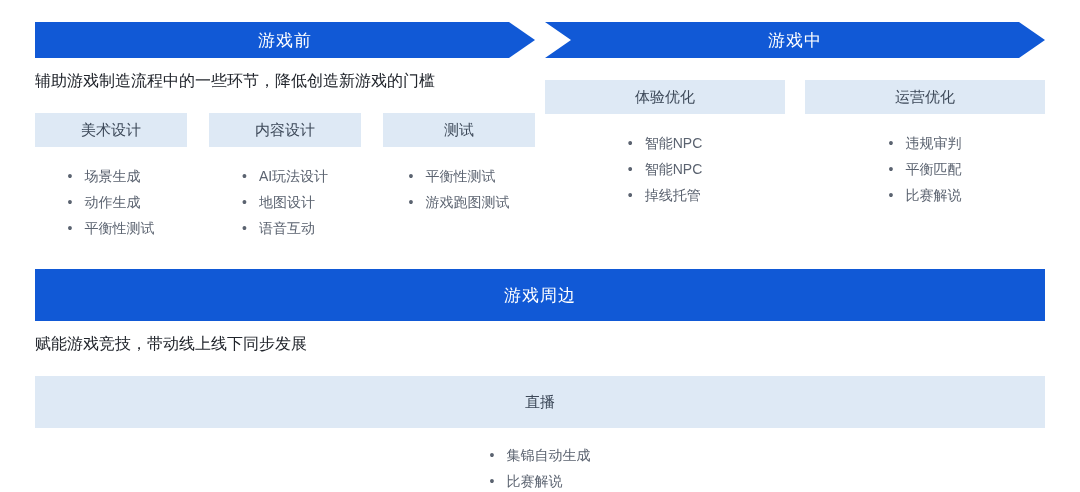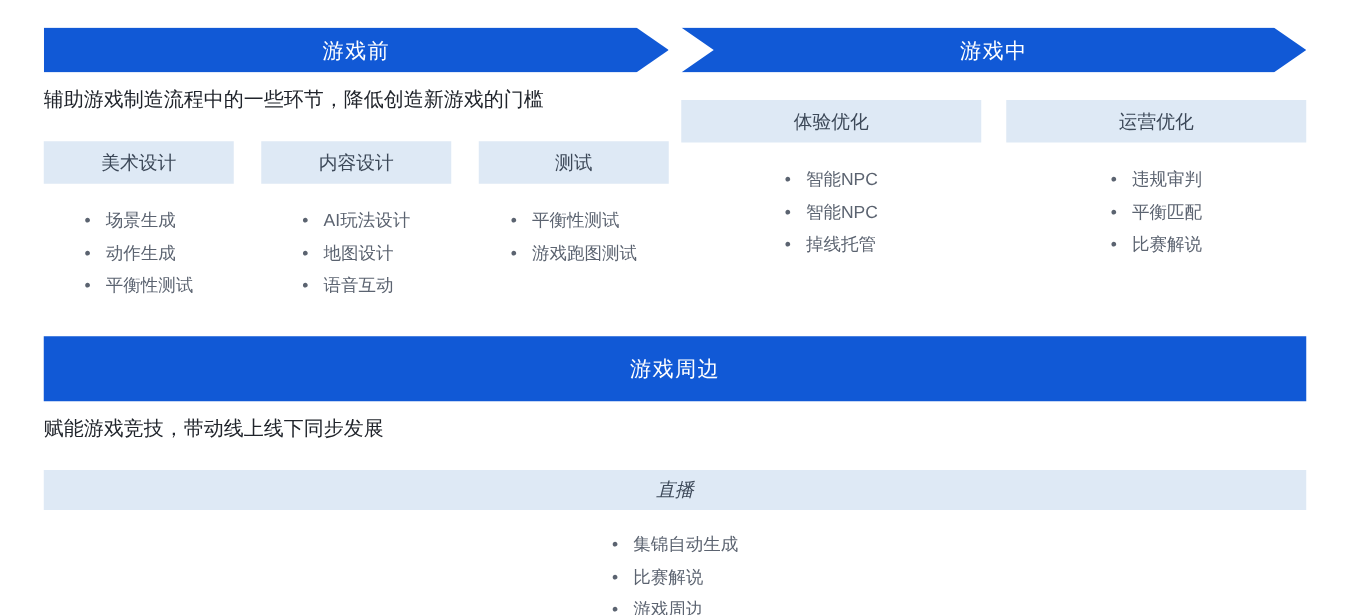--- a/index.html
+++ b/index.html
@@ -46,21 +46,21 @@
   .cols-2 { gap: 20px; }
   .col { flex: 1; min-width: 0; }
 
   .col-header {
     height: 34px;
     background: var(--header-bg, #DEE9F5);
     display: flex; align-items: center; justify-content: center;
     font-size: 15px;
     color: var(--header-text, #3C4858);
   }
-  .bottom .col-header { height: 32px; font-style: italic; }
+  .bottom .col-header { height: 52px; }
 
   .bullets-wrap { margin-top: 16px; text-align: center; }
   .bullets { display: inline-block; text-align: left; list-style: none; }
   .bullets li {
     position: relative;
     padding-left: 17px;
     font-size: 14px;
     line-height: 26px;
     color: var(--bullet-text, #5B6370);
     white-space: nowrap;

